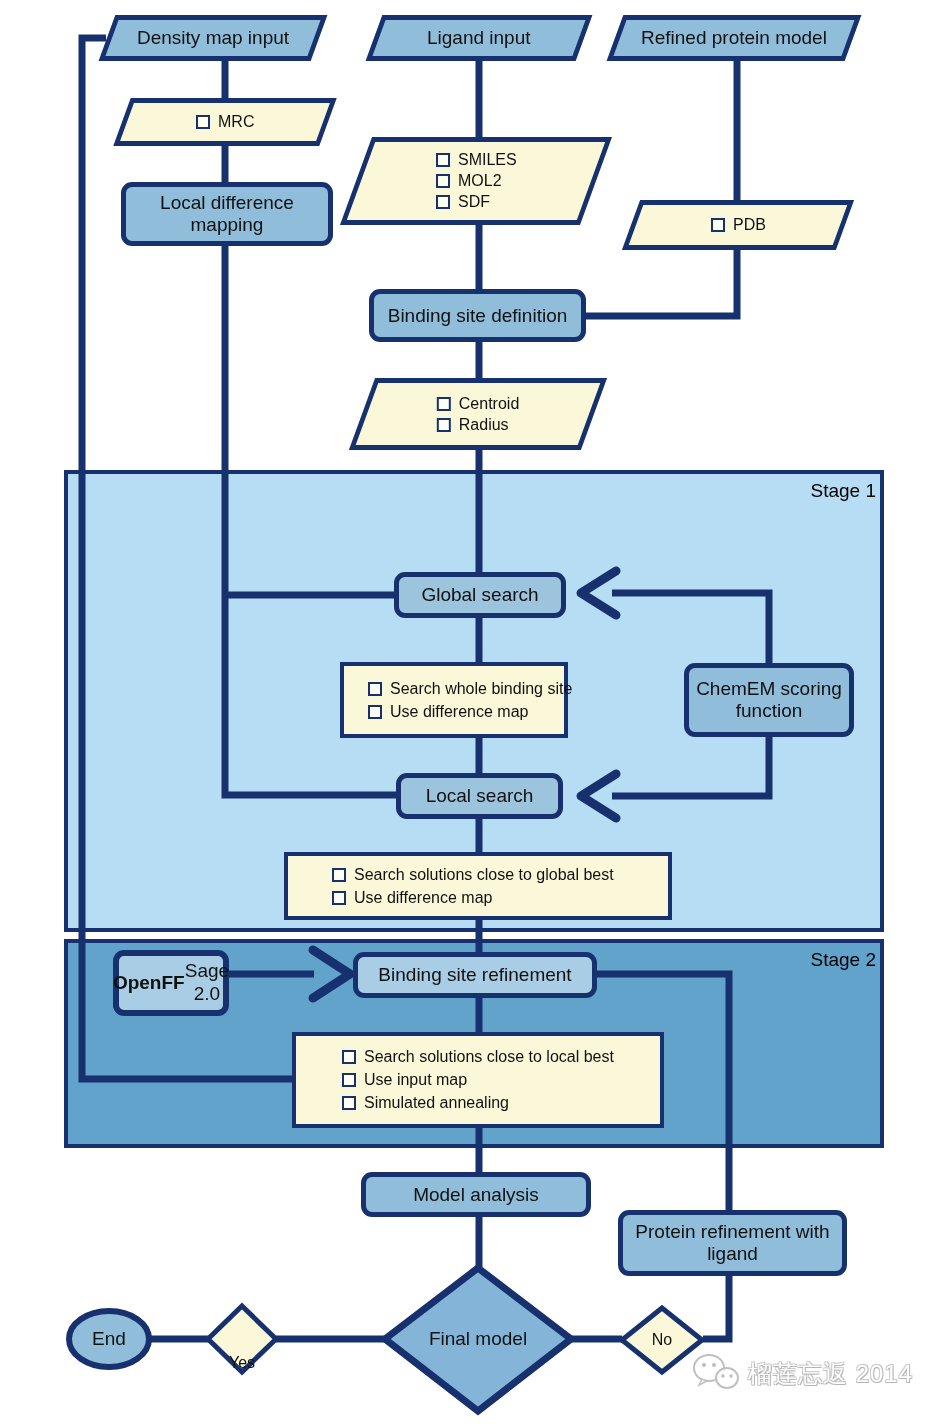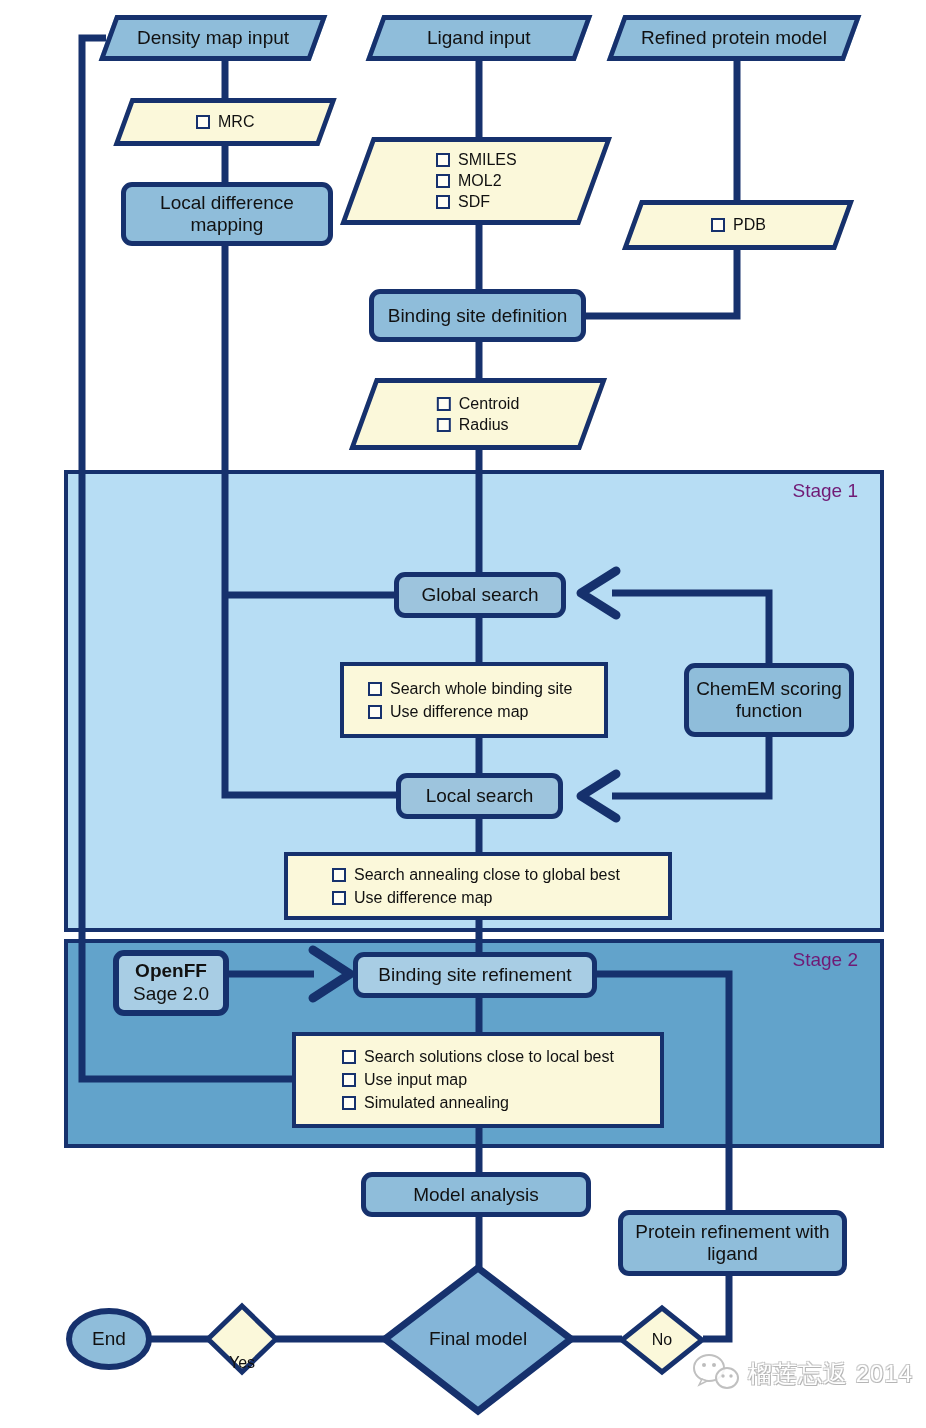--- a/index.html
+++ b/index.html
@@ -1,20 +1,20 @@
 <!DOCTYPE html>
 <html><head>
 <meta charset="utf-8">
 <style>
   html,body{margin:0;padding:0;background:#ffffff;}
   #canvas{position:relative;width:926px;height:1428px;background:#ffffff;overflow:hidden;
           font-family:"Liberation Sans","DejaVu Sans",sans-serif;color:#111;}
   
   .stage{position:absolute;border:4px solid var(--color-navy);box-sizing:border-box;z-index:1;}
-  .stage-label{position:absolute;top:6px;right:22px;font-size:19px;color:#701a75;}
+  .stage-label{position:absolute;top:6px;right:4px;font-size:19px;color:#000000;}
   
   #lines{position:absolute;left:0;top:0;z-index:2;}
   #shapes{position:absolute;left:0;top:0;z-index:3;pointer-events:none;}
   
   .node{position:absolute;box-sizing:border-box;display:flex;align-items:center;justify-content:center;
         text-align:center;z-index:3;}
   .round{border:5px solid var(--color-navy);border-radius:11px;background:var(--color-node);
          font-size:19px;line-height:1.15;padding:2px 6px;}
   .para{border:5px solid var(--color-navy);background:var(--color-node);transform:skewX(-20deg);font-size:19px;}
   .para>.unskew{transform:skewX(20deg);display:flex;flex-direction:column;align-items:flex-start;gap:3px;}
@@ -140,21 +140,21 @@
         <span>Radius</span>
       </span>
     </span>
   </div>
 
 
   <div class="node round" style="left:394px;top:572px;width:172px;height:46px;background:var(--color-node_stage1);">
     <span>Global search</span>
   </div>
 
-  <div class="node creambox" style="left:340px;top:662px;width:268px;height:76px;padding-left:24px;">
+  <div class="node creambox" style="left:340px;top:662px;width:228px;height:76px;padding-left:24px;">
     <span class="items">
       <span class="item">
         <span class="cb"></span>
         <span>Search whole binding site</span>
       </span>
       <span class="item">
         <span class="cb"></span>
         <span>Use difference map</span>
       </span>
     </span>
@@ -165,31 +165,31 @@
   </div>
 
   <div class="node round" style="left:396px;top:773px;width:167px;height:46px;background:var(--color-node_stage1);">
     <span>Local search</span>
   </div>
 
   <div class="node creambox" style="left:284px;top:852px;width:388px;height:68px;padding-left:44px;">
     <span class="items">
       <span class="item">
         <span class="cb"></span>
-        <span>Search annealing close to global best</span>
+        <span>Search solutions close to global best</span>
       </span>
       <span class="item">
         <span class="cb"></span>
         <span>Use difference map</span>
       </span>
     </span>
   </div>
 
   <div class="node round" style="left:113px;top:950px;width:116px;height:66px;background:var(--color-node_light);border-width:6px;
-              flex-direction:column;line-height:1.2;">
+              flex-direction:row;line-height:1.2;">
     <span class="bold">OpenFF</span>
     <span>Sage 2.0</span>
   </div>
 
   <div class="node round" style="left:353px;top:952px;width:244px;height:46px;background:var(--color-node_light);">
     <span>Binding site refinement</span>
   </div>
 
   <div class="node creambox" style="left:292px;top:1032px;width:372px;height:96px;padding-left:46px;">
     <span class="items">

